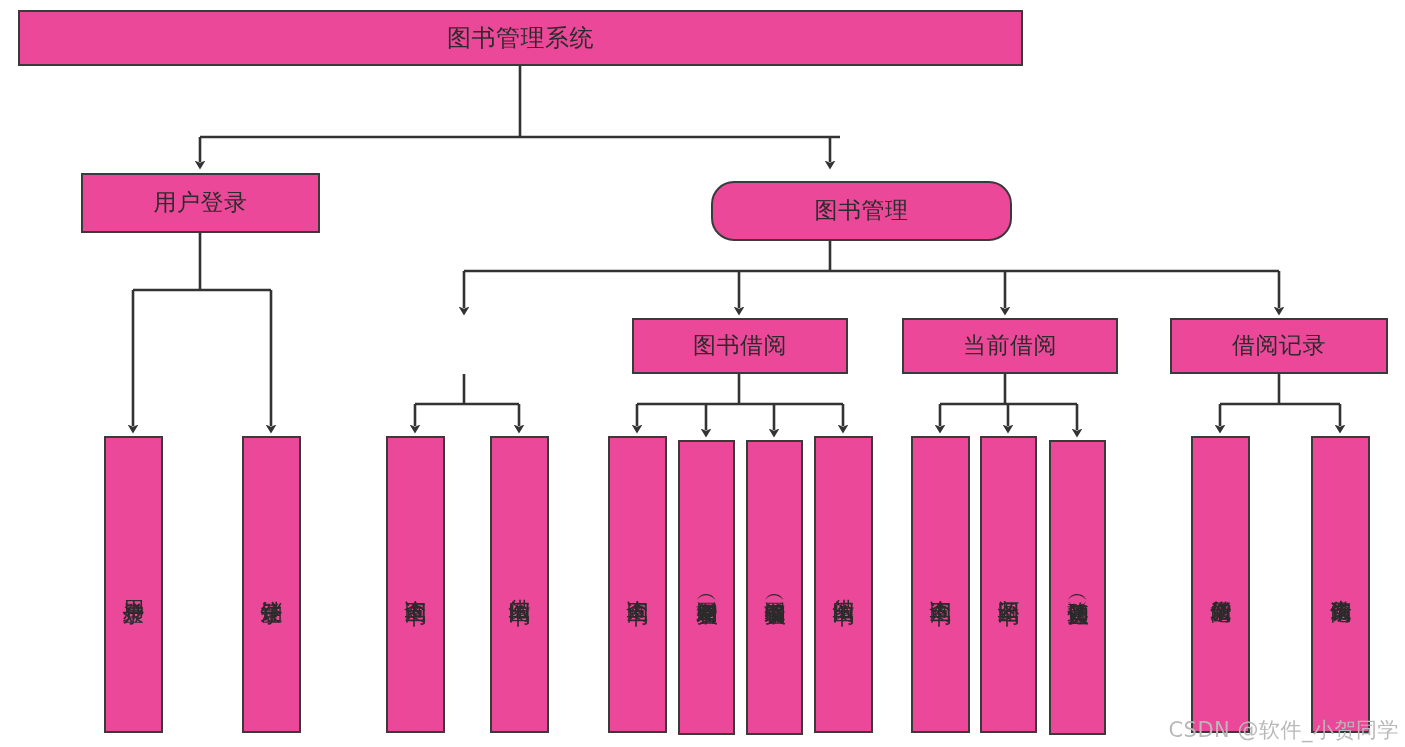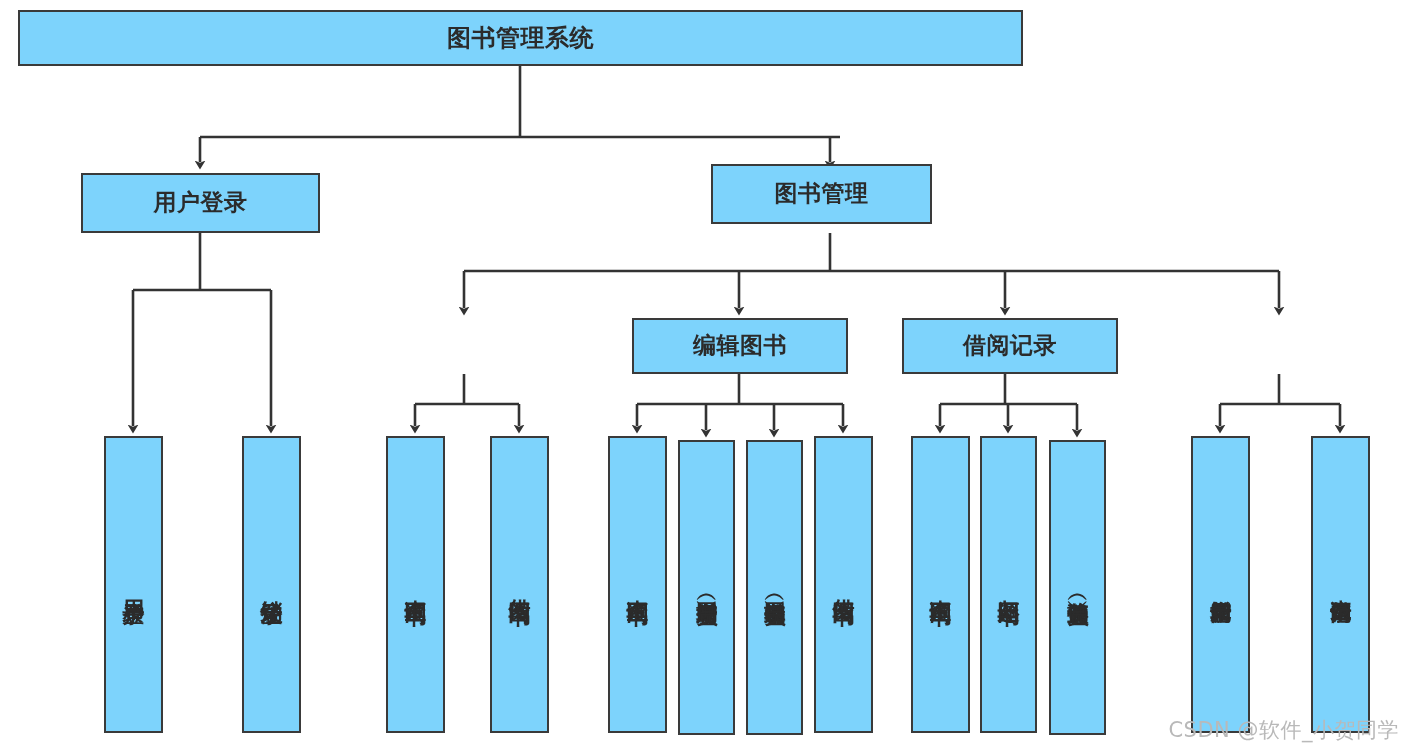--- a/index.html
+++ b/index.html
@@ -22,26 +22,25 @@
     left: 0;
     top: 0;
     width: 1405px;
     height: 747px;
     pointer-events: none;
   }
   .node {
     position: absolute;
     box-sizing: border-box;
     border: 2.5px solid #3a3a3a;
-    background: #7dd3fc;
+    background: #ec4899;
     display: flex;
     align-items: center;
     justify-content: center;
     color: #2b2b2b;
-    font-weight: bold;
   }
   .node .label {
     display: block;
     line-height: 1.12;
     letter-spacing: 0.5px;
     white-space: nowrap;
   }
   .node.horiz .label {
     font-size: 23px;
   }
@@ -131,28 +130,31 @@
     </g>
   </svg>
 
   <div class="node root horiz" style="left:18px; top:10px; width:1005px; height:56px;">
     <span class="label">图书管理系统</span>
   </div>
 
   <div class="node horiz" style="left:81px; top:173px; width:239px; height:60px;">
     <span class="label">用户登录</span>
   </div>
-  <div class="node horiz" style="left:711px; top:164px; width:221px; height:60px;">
+  <div class="node horiz" style="left:711px; top:181px; width:301px; height:60px;border-radius:23px;">
     <span class="label">图书管理</span>
   </div>
 
   <div class="node horiz" style="left:632px; top:318px; width:216px; height:56px;">
-    <span class="label">编辑图书</span>
+    <span class="label">图书借阅</span>
   </div>
   <div class="node horiz" style="left:902px; top:318px; width:216px; height:56px;">
+    <span class="label">当前借阅</span>
+  </div>
+  <div class="node horiz" style="left:1170px; top:318px; width:218px; height:56px;">
     <span class="label">借阅记录</span>
   </div>
 
   <div class="node vert" style="left:104px; top:436px; width:59px; height:297px;">
     <span class="label">用户登录</span>
   </div>
   <div class="node vert" style="left:242px; top:436px; width:59px; height:297px;">
     <span class="label">注销登录</span>
   </div>
 

